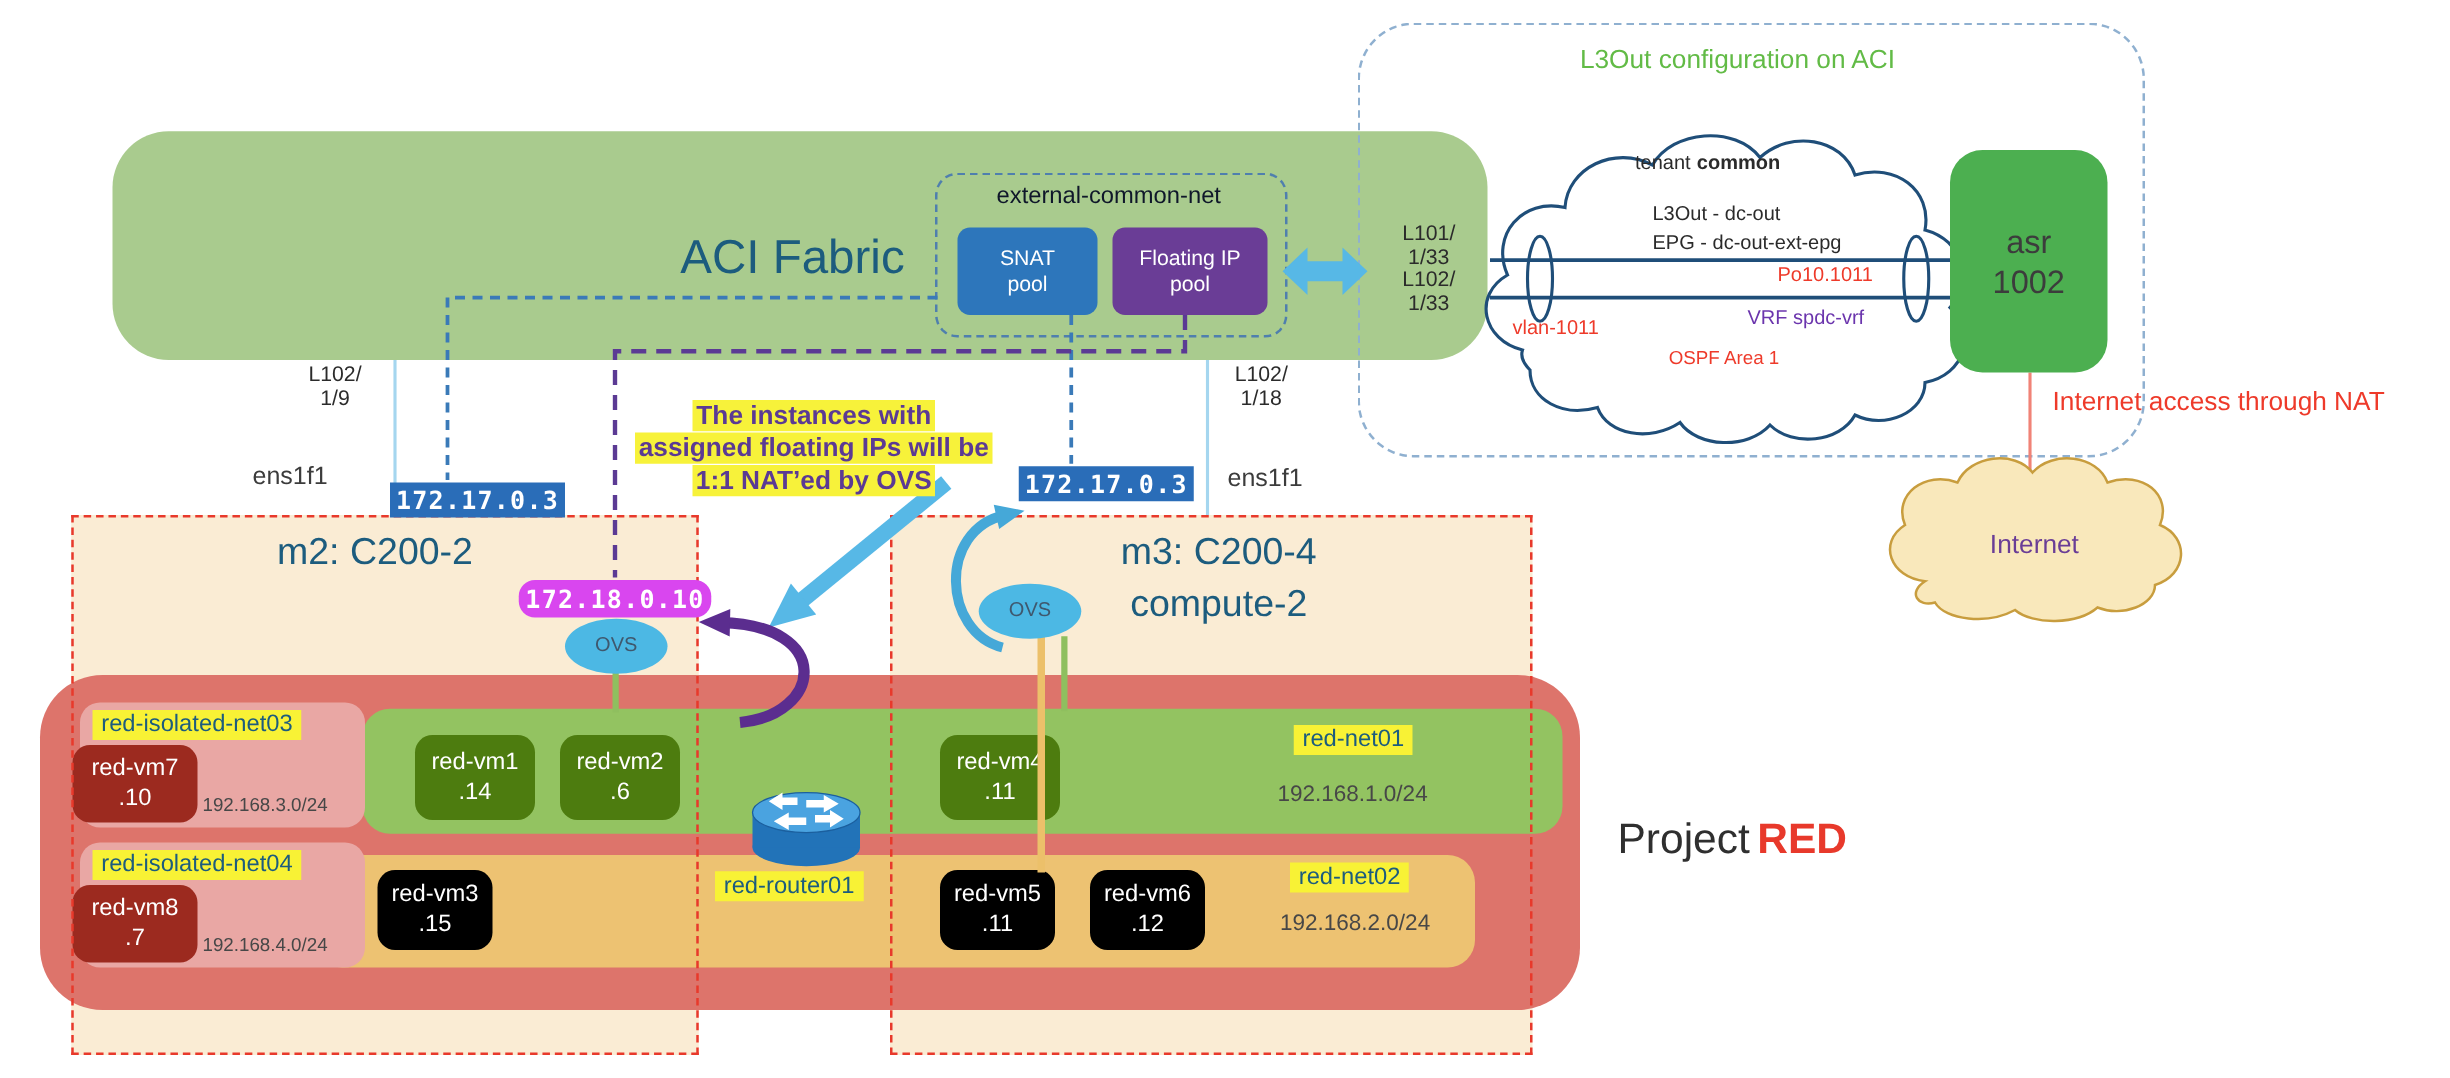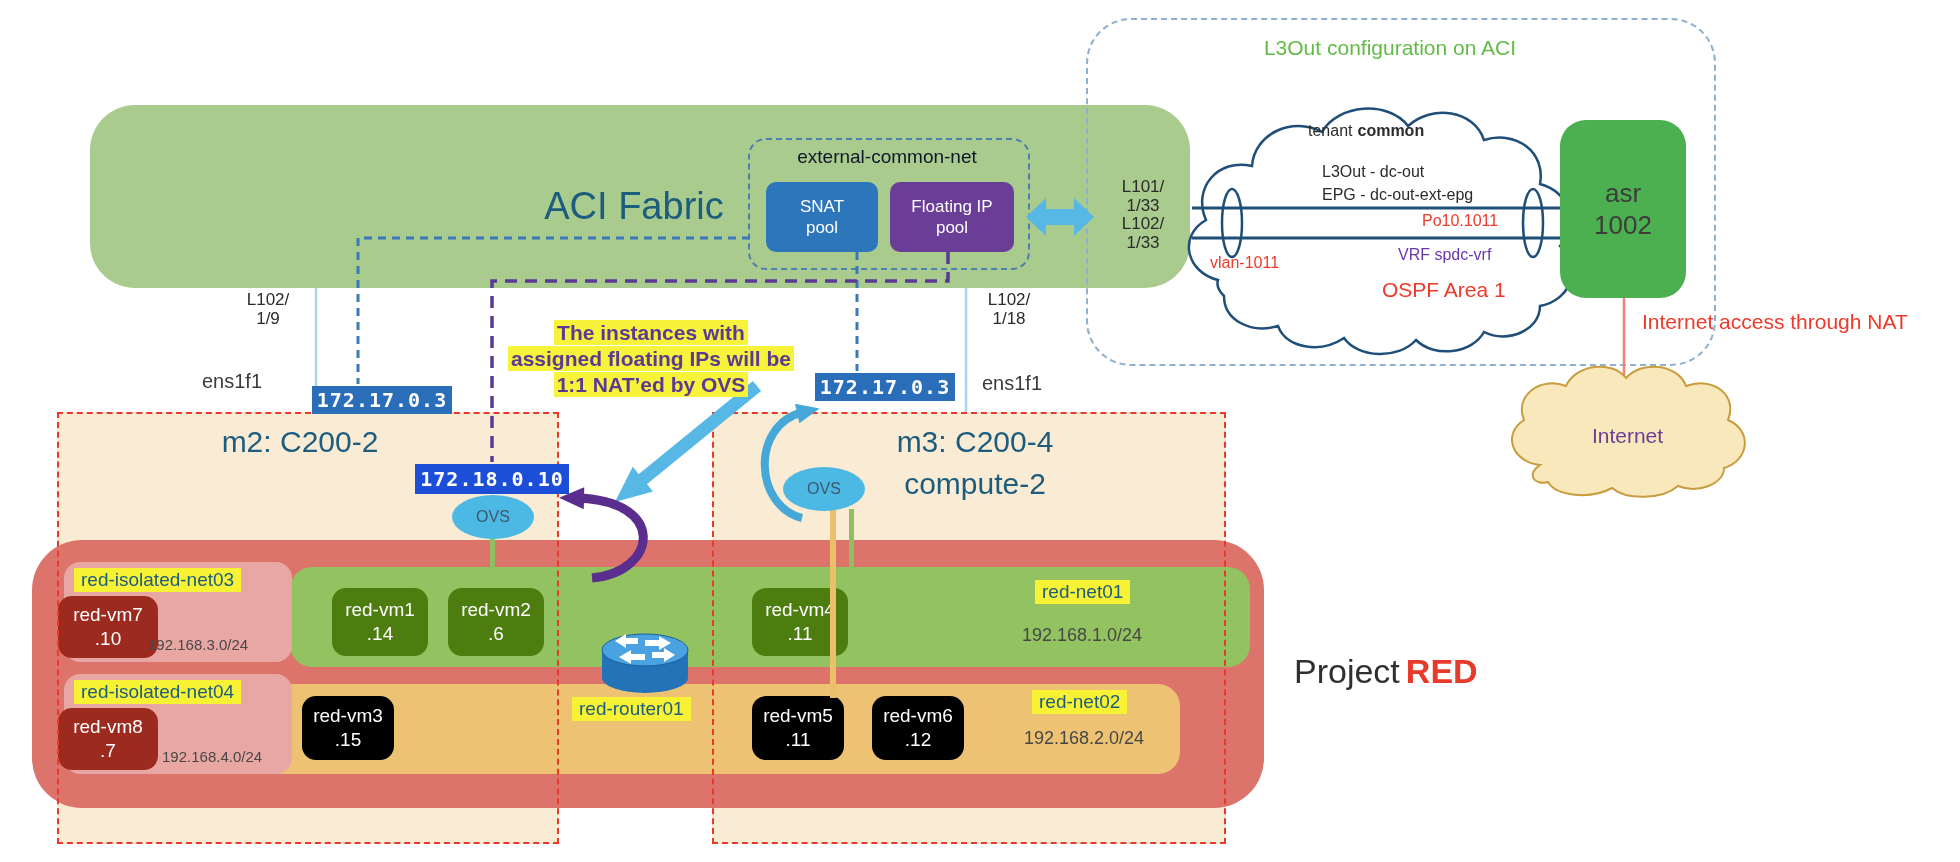--- a/index.html
+++ b/index.html
@@ -28,21 +28,21 @@
   .ext-label{font-size:19px;color:#0f172a;text-align:center;}
   .l3out-title{font-size:21px;color:#62bb46;text-align:center;}
   .cloudtxt{font-size:16px;color:#2b2b2b;}
   .red-txt{color:#ee3a2a;}
   .purple-txt{color:#6b35ad;}
   .portlbl{font-size:17px;line-height:19px;color:#2b2b2b;text-align:center;}
   .nic{font-size:20px;color:#3c3c3c;}
   .badge{color:#fff;font-family:"DejaVu Sans Mono",monospace;font-weight:bold;font-size:20px;
          letter-spacing:1px;display:flex;align-items:center;justify-content:center;}
   .badge.blue{background:#2a6db8;}
-  .badge.purple{background:#1d4ed8;}
+  .badge.purple{background:#d946ef;border-radius:13px;}
   .m-title{font-size:30px;color:#1c5c7e;text-align:center;}
   .ovs{background:#4cb8e4;border-radius:50%;color:#3f586e;font-size:16px;
        display:flex;align-items:center;justify-content:center;}
   .vm{border-radius:14px;color:#fff;text-align:center;font-size:19px;line-height:24px;
       display:flex;flex-direction:column;align-items:center;justify-content:center;}
   .vm.green{background:#4d7c0f;}
   .vm.ochre{background:#000000;}
   .vm.darkred{background:#9c2a1f;align-items:center;}
   .ylabel{background:#f8f235;color:#1c5c7e;font-size:19px;padding:1px 7px;white-space:nowrap;}
   .cidr{color:#474747;font-size:17px;white-space:nowrap;}
@@ -105,21 +105,21 @@
   </div>
 
   <div class="abs cloudtxt" style="left:1308px;top:122px;z-index:6;">
     <span>tenant</span><b style="margin-left:5px;">common</b>
   </div>
   <div class="abs cloudtxt" style="left:1322px;top:163px;z-index:6;">L3Out - dc-out</div>
   <div class="abs cloudtxt" style="left:1322px;top:186px;z-index:6;">EPG - dc-out-ext-epg</div>
   <div class="abs cloudtxt red-txt" style="left:1422px;top:212px;z-index:6;">Po10.1011</div>
   <div class="abs cloudtxt purple-txt" style="left:1398px;top:246px;z-index:6;">VRF spdc-vrf</div>
   <div class="abs cloudtxt red-txt" style="left:1210px;top:254px;z-index:6;">vlan-1011</div>
-  <div class="abs red-txt" style="left:1382px;top:278px;font-size:21px;z-index:6;">OSPF Area 1</div>
+  <div class="abs red-txt" style="left:1335px;top:278px;font-size:15px;z-index:6;">OSPF Area 1</div>
 
   <div class="abs asr" style="left:1560px;top:120px;width:126px;height:178px;z-index:5;">
     <div>asr</div>
       <div>1002</div>
   </div>
 
   <div class="abs nat-note red-txt" style="left:1642px;top:310px;z-index:6;">Internet access through NAT</div>
   <div class="abs internet-lbl" style="left:1545px;top:424px;width:165px;z-index:6;">Internet</div>
 
   <div class="abs compute-bg" style="left:57px;top:412px;width:502px;height:432px;z-index:2;"></div>
@@ -201,21 +201,21 @@
     <span>The instances with</span><br>
     <span>assigned floating IPs will be</span><br>
     <span>1:1 NAT’ed by OVS</span>
   </div>
 
   <div class="abs ylabel" style="left:1035px;top:580px;z-index:6;">red-net01</div>
   <div class="abs cidr" style="left:1022px;top:625px;font-size:18px;z-index:6;">192.168.1.0/24</div>
   <div class="abs ylabel" style="left:1032px;top:690px;z-index:6;">red-net02</div>
   <div class="abs cidr" style="left:1024px;top:728px;font-size:18px;z-index:6;">192.168.2.0/24</div>
   <div class="abs ylabel" style="left:74px;top:568px;z-index:6;">red-isolated-net03</div>
-  <div class="abs cidr" style="left:148px;top:636px;font-size:15px;z-index:6;">192.168.3.0/24</div>
+  <div class="abs cidr" style="left:162px;top:636px;font-size:15px;z-index:6;">192.168.3.0/24</div>
   <div class="abs ylabel" style="left:74px;top:680px;z-index:6;">red-isolated-net04</div>
   <div class="abs cidr" style="left:162px;top:748px;font-size:15px;z-index:6;">192.168.4.0/24</div>
   <div class="abs ylabel" style="left:572px;top:697px;z-index:8;">red-router01</div>
 
   <div class="abs project" style="left:1294px;top:652px;z-index:6;">
     <span>Project</span><b>RED</b>
   </div>
 
   <svg class="abs" style="left:598px;top:628px;z-index:7;" width="94" height="72" viewBox="0 0 94 72">
     <ellipse cx="47" cy="50" rx="43" ry="15" fill="#2273b8"></ellipse>

